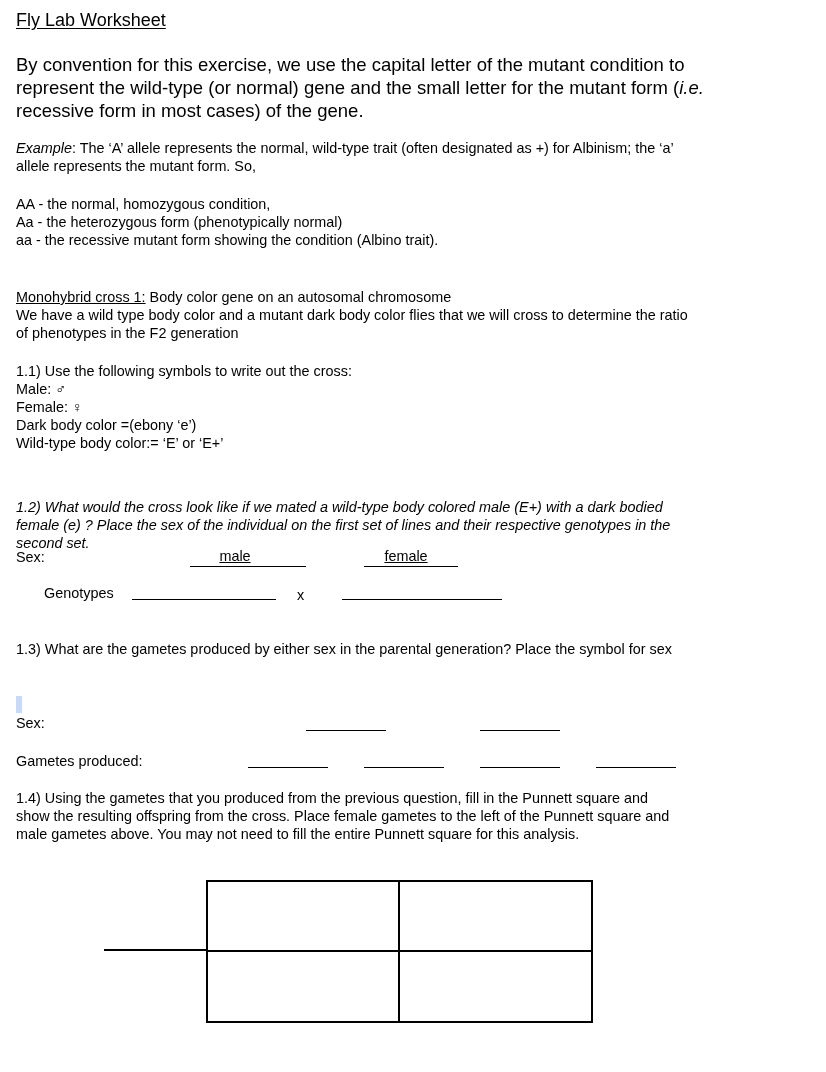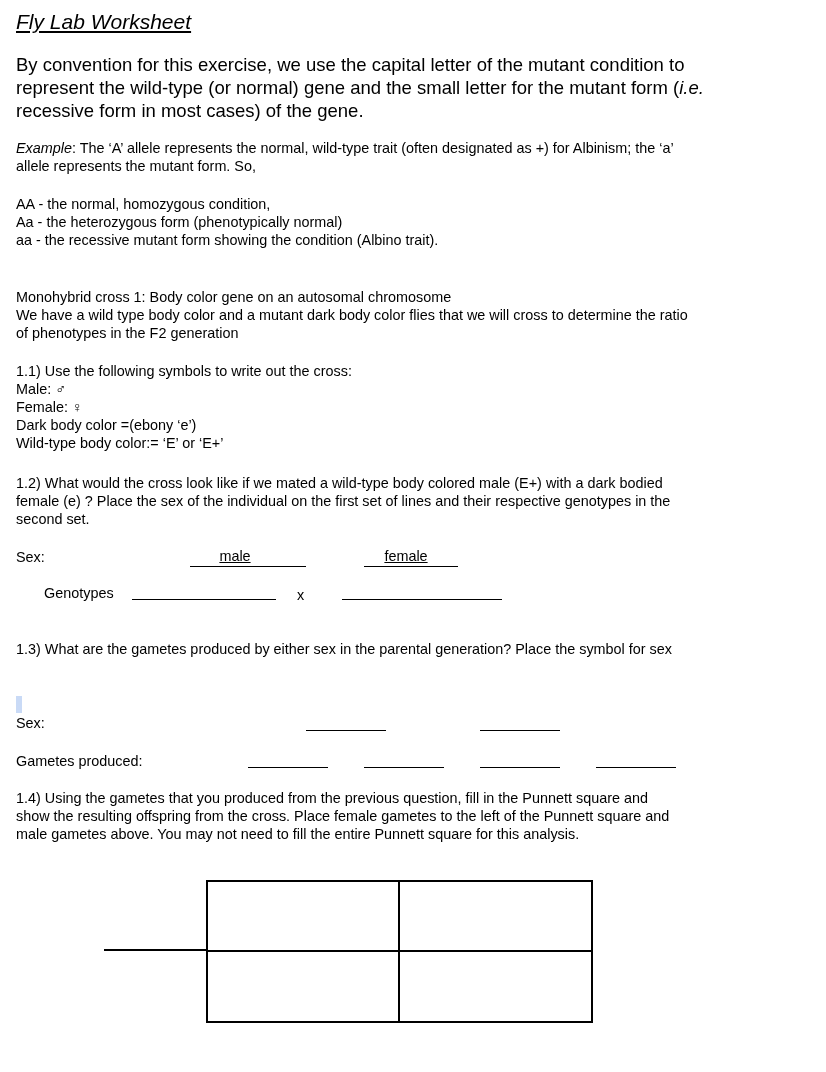--- a/index.html
+++ b/index.html
@@ -2,28 +2,27 @@
 <html><head>
 <meta charset="utf-8">
 <style>
   html, body { margin: 0; padding: 0; background: #ffffff; }
   body {
     width: 826px; height: 1072px; position: relative; overflow: hidden;
     font-family: "Liberation Sans", sans-serif; color: #000;
   }
   .abs { position: absolute; white-space: nowrap; }
   .title {
-    left: 16px; top: 10px; font-size: 21px; text-decoration: underline;
+    left: 16px; top: 10px; font-size: 18px; text-decoration: underline;
     text-underline-offset: 2px;
-    font-style: italic;
   }
   .intro { left: 16px; top: 53px; font-size: 18.5px; line-height: 23px; }
   .body14 { font-size: 14.4px; line-height: 18px; }
   .p { left: 16px; }
-  .u { }
+  .u { text-decoration: underline; }
   i { font-style: italic; }
   .blank {
     position: absolute; height: 1px; background: #000;
   }
   .fill {
     position: absolute; font-size: 14.4px; text-align: center;
     text-decoration: underline;
   }
   .hl {
     position: absolute; left: 16px; top: 696px; width: 6px; height: 17px;
@@ -71,21 +70,21 @@
 </div>
 
 <div class="abs p body14" style="top:362px;">
   <div>1.1)  Use the following symbols to write out the cross:</div>
   <div>Male: ♂</div>
   <div>Female: ♀</div>
   <div>Dark body color =(ebony ‘e’)</div>
   <div>Wild-type body color:= ‘E’ or ‘E+’</div>
 </div>
 
-<div class="abs p body14" style="top:474px;">
+<div class="abs p body14" style="top:498px;font-style:italic;">
   <div>1.2)  What would the cross look like if we mated a wild-type body colored male (E+) with a dark bodied</div>
   <div>female (e) ?  Place the sex of the individual on the first set of lines and their respective genotypes in the</div>
   <div>second set.</div>
 </div>
 
 <div class="abs body14" style="left:16px; top:548px;">Sex:</div>
 <div class="blank" style="left:190px; top:566px; width:116px;"></div>
 <div class="fill" style="left:190px; top:548px; width:90px;">male</div>
 <div class="blank" style="left:364px; top:566px; width:94px;"></div>
 <div class="fill" style="left:366px; top:548px; width:80px;">female</div>

